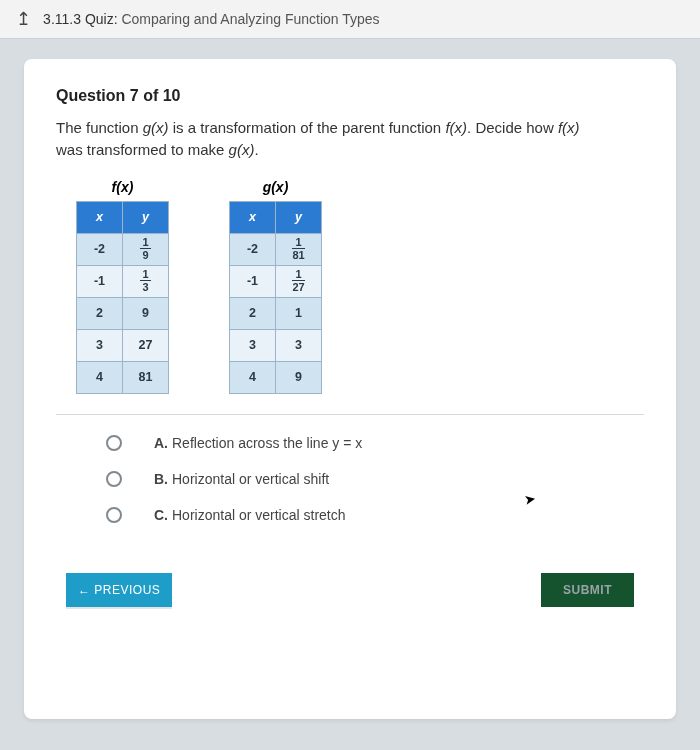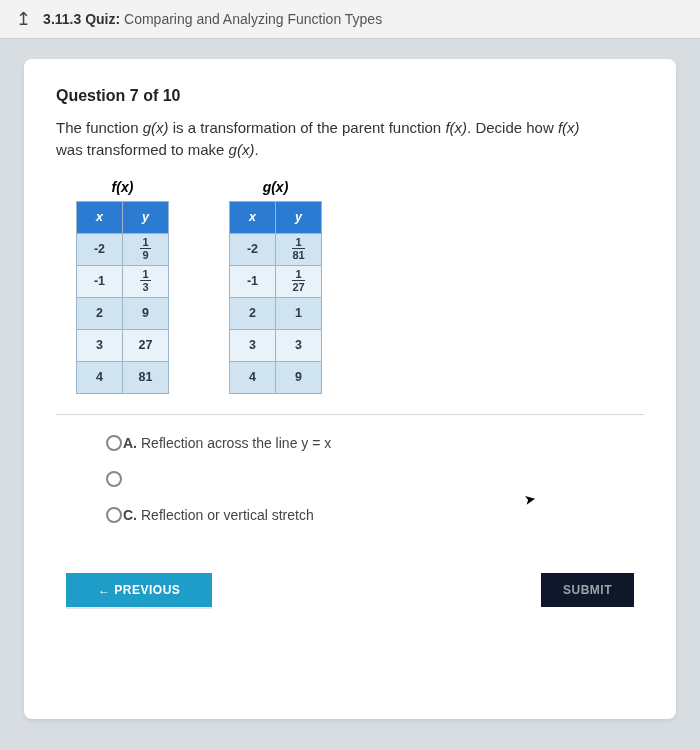--- a/index.html
+++ b/index.html
@@ -22,21 +22,21 @@
   }
   .back-arrow {
     font-size: 18px;
     color: #444;
     cursor: pointer;
   }
   .header-title {
     font-size: 14px;
     color: #555;
   }
-  .header-title .bold { font-weight: bold; color:#333; }
+  .header-title .bold { font-weight: normal; color:#333; }
   .card {
     background: #fff;
     margin: 20px 24px;
     padding: 28px 32px 24px 32px;
     border-radius: 8px;
     box-shadow: 0 2px 4px rgba(0,0,0,0.08);
     position: relative;
     min-height: 660px;
   }
   .q-number { font-weight: bold; font-size: 16px; margin-bottom: 12px; color:#222;}
@@ -54,32 +54,32 @@
     font-weight:bold;
   }
   .tbl th { background:#2a7bd1; color:#fff; font-style:italic;}
   .tbl tr:nth-child(even) td { background:#cfe3f0; }
   .tbl tr:nth-child(odd) td { background:#e9f2f8; }
   .frac { display:inline-block; text-align:center; font-size:11px; line-height:1; font-weight:bold;}
   .frac .n { display:block; border-bottom:1px solid #2b3a47; padding:0 2px;}
   .frac .d { display:block; padding-top:1px;}
   hr.div { border:none; border-top:1px solid #d6dbdf; margin:18px 0 20px 0;}
   .choices { margin-left:50px;}
-  .choice { display:flex; align-items:center; gap:1px; margin:20px 0; cursor:pointer;}
+  .choice { display:flex; align-items:center; gap:32px; margin:20px 0; cursor:pointer;}
   .radio { width:16px; height:16px; border:2px solid #808890; border-radius:50%; flex-shrink:0;}
   .choice-text { font-size:14px; color:#444;}
   .choice-text .lett { font-weight:bold; margin-right:4px;}
   .btn-row { display:flex; justify-content:space-between; align-items:center; margin-top:50px; padding:0 10px;}
   .btn-prev {
-    background:#1e9dc8; color:#fff; border:none; padding:10px 32px;
-    font-size:12px; font-weight:bold; letter-spacing:0.5px; cursor:pointer;
+    background:#1e9dc8; color:#fff; border:none; padding:10px 12px;
+    font-size:12px; font-weight:normal; letter-spacing:0.5px; cursor:pointer;
     box-shadow:0 2px 0 rgba(0,0,0,0.1);
   }
   .btn-submit {
-    background:#0f172a; color:#9aa2a9; border:none; padding:10px 22px;
+    background:#14532d; color:#9aa2a9; border:none; padding:10px 22px;
     font-size:12px; font-weight:bold; letter-spacing:0.5px; cursor:pointer;
   }
   .cursor-ptr { position:absolute; right:140px; top:432px; font-size:14px; color:#000; transform:rotate(-10deg);}
 </style>
 </head>
 <body>
 
 <div class="header-bar">
   <span class="back-arrow">↥</span>
   <span class="header-title">
@@ -162,24 +162,25 @@
 
   <hr class="div">
 
   <div class="choices">
     <div class="choice">
       <span class="radio"></span>
       <span class="choice-text"><span class="lett">A.</span><span>Reflection across the line y = x</span></span>
     </div>
     <div class="choice">
       <span class="radio"></span>
+      <span class="choice-text"><span class="lett">B.</span><span>Horizontal or vertical shift</span></span>
     </div>
     <div class="choice">
       <span class="radio"></span>
-      <span class="choice-text"><span class="lett">C.</span><span>Reflection or vertical stretch</span></span>
+      <span class="choice-text"><span class="lett">C.</span><span>Horizontal or vertical stretch</span></span>
     </div>
   </div>
 
   <span class="cursor-ptr">➤</span>
 
   <div class="btn-row">
     <button class="btn-prev">
       <span>←</span>
       <span>PREVIOUS</span>
     </button>

